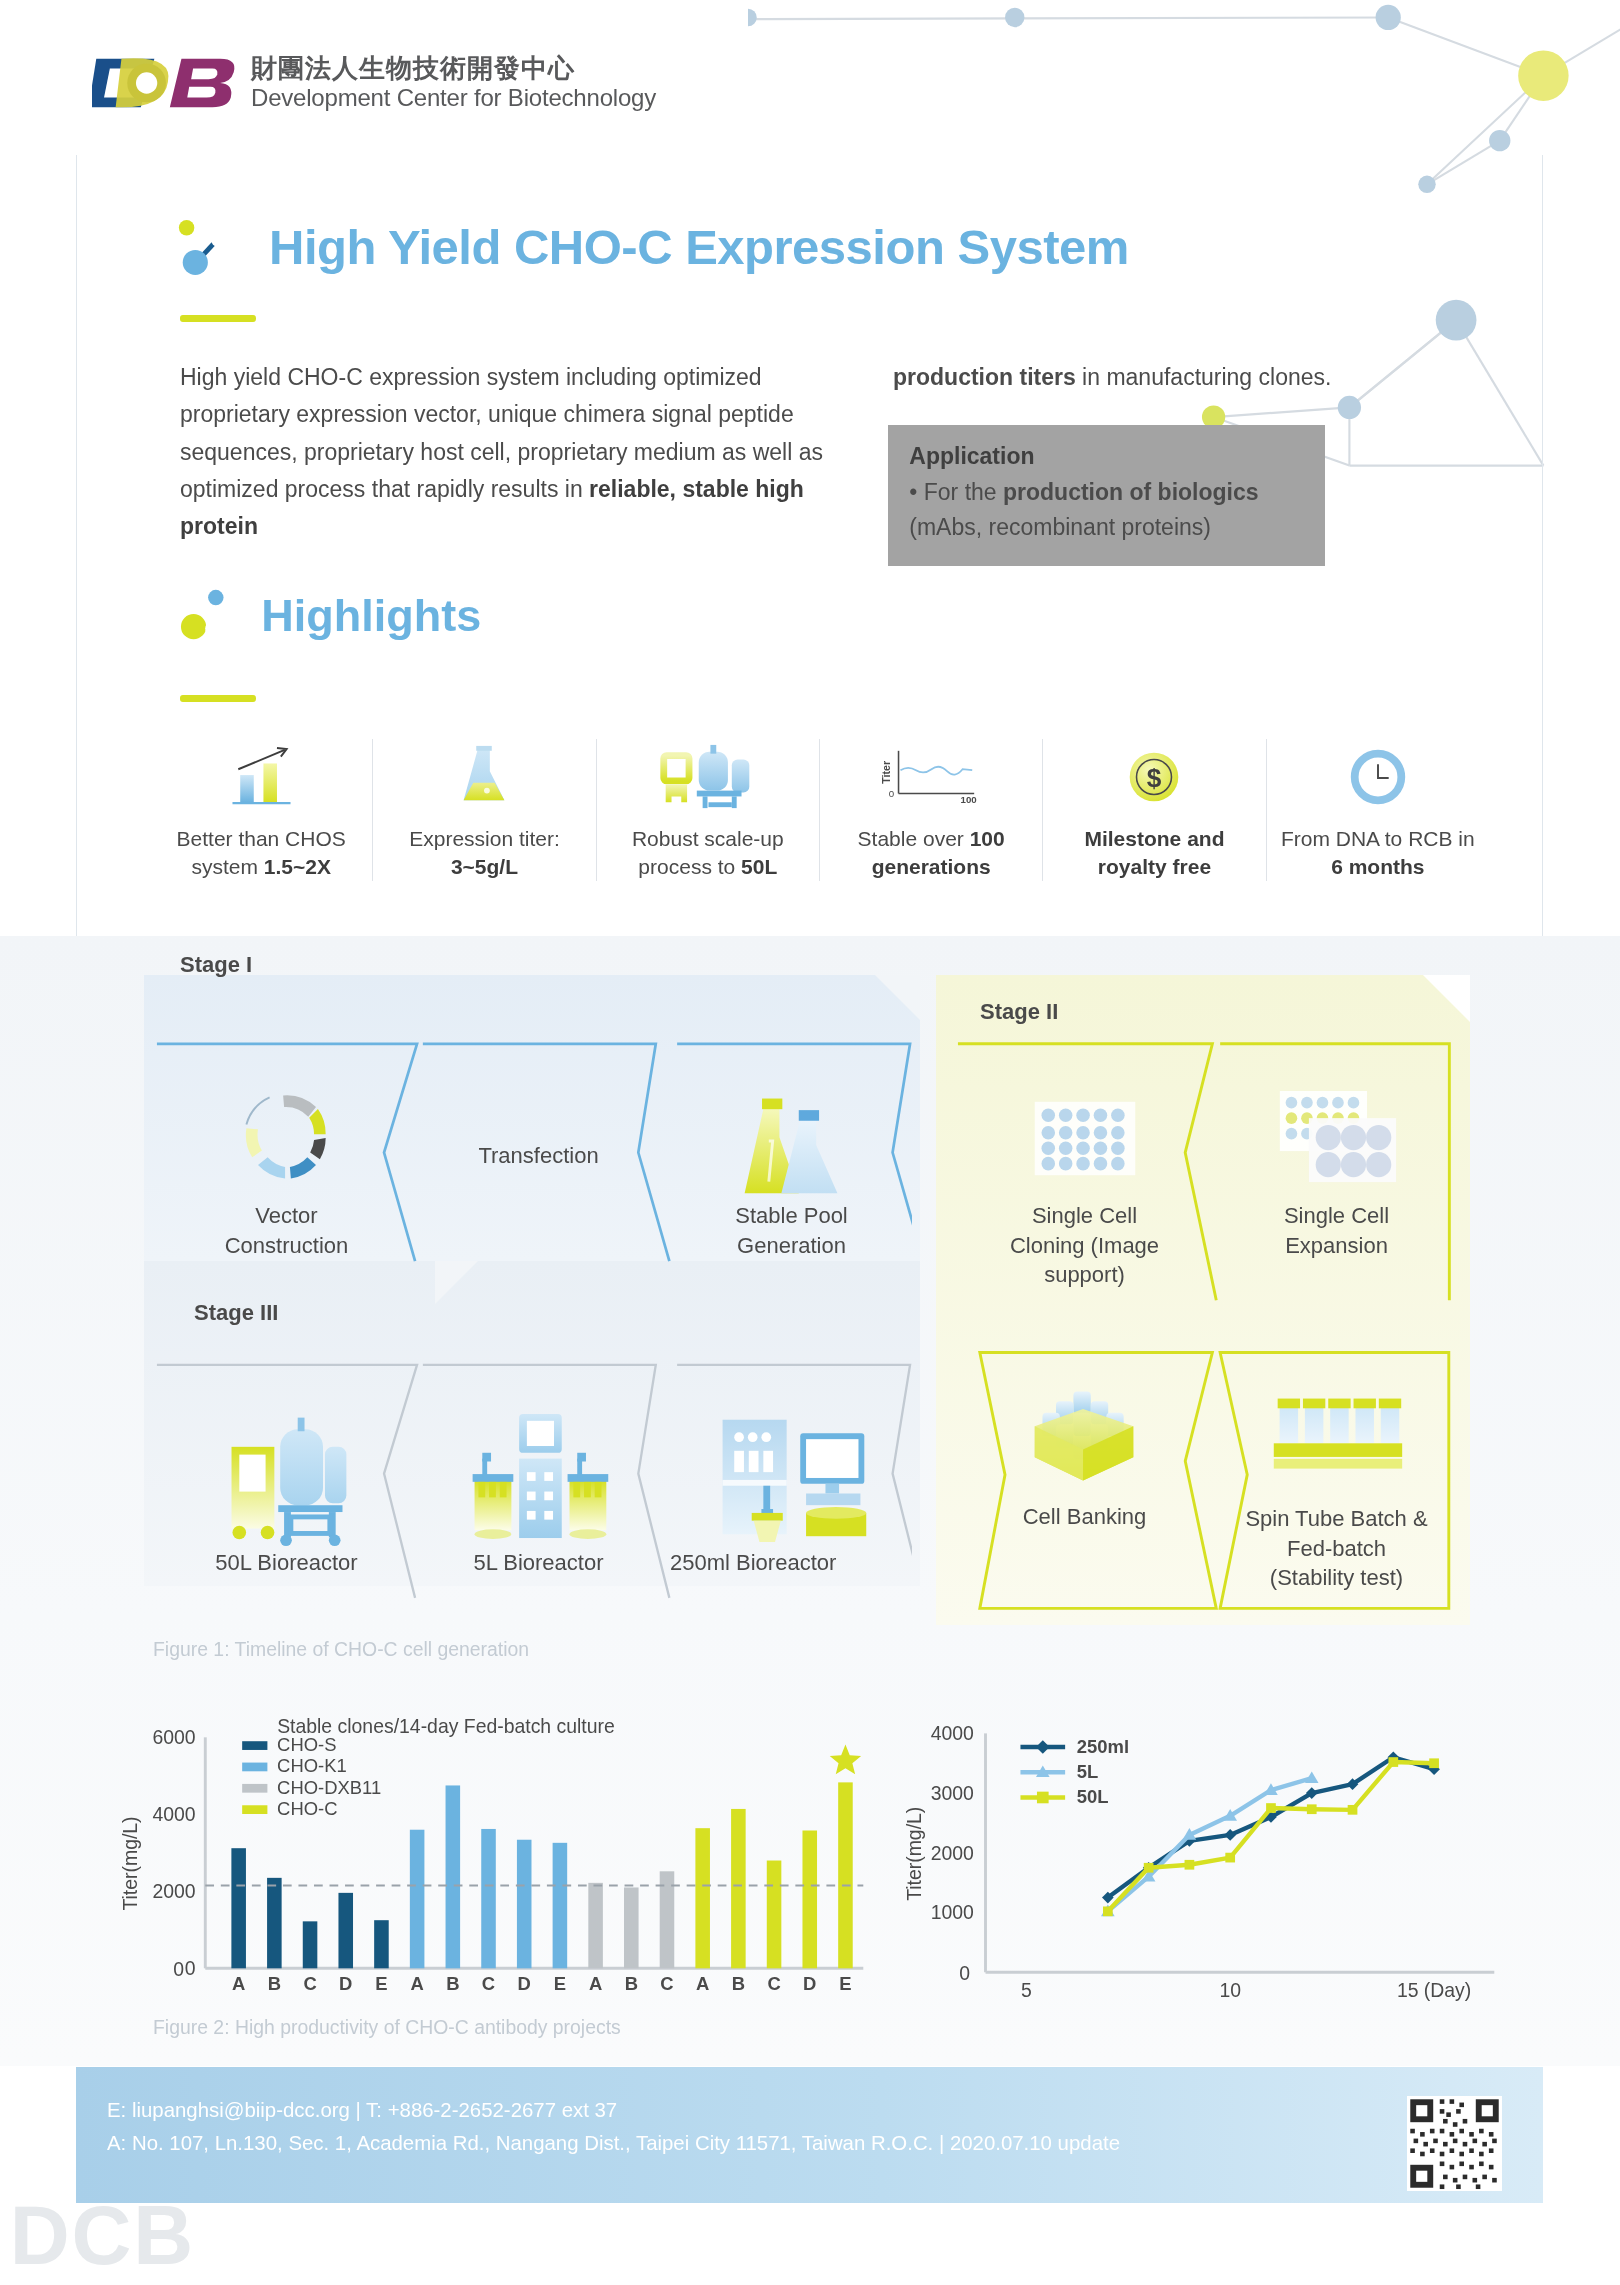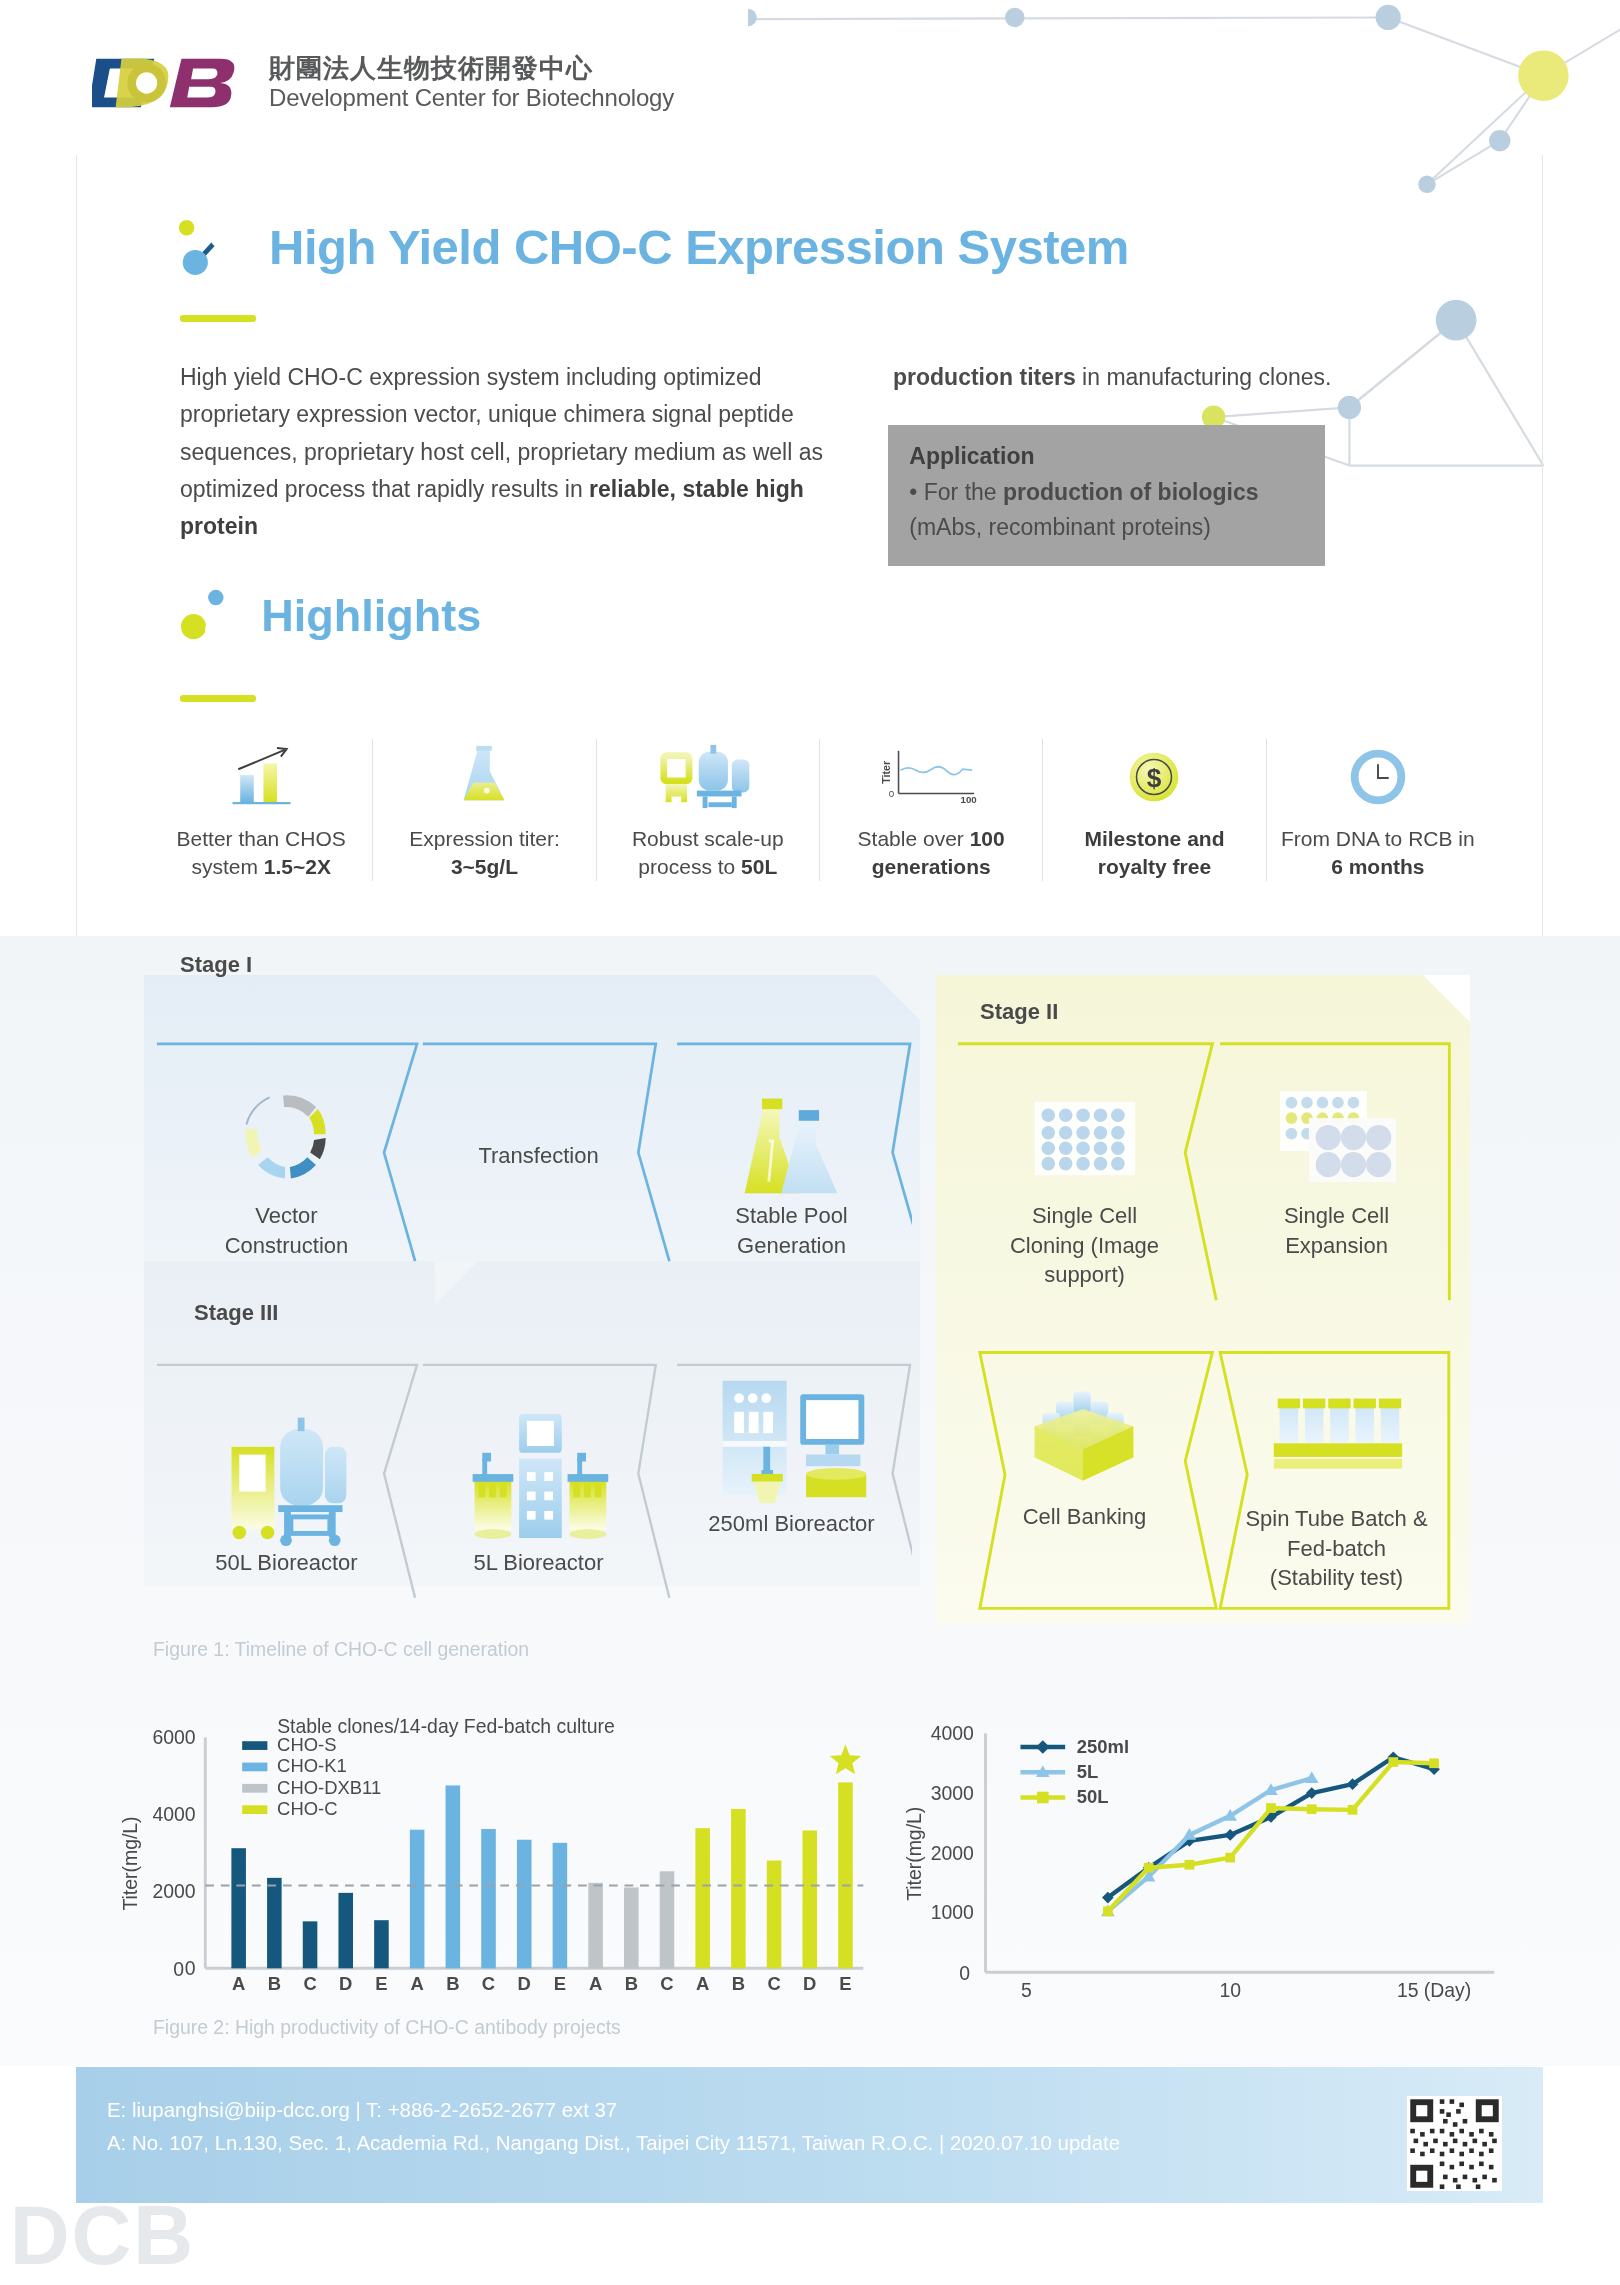--- a/index.html
+++ b/index.html
@@ -14,21 +14,21 @@
 
   
   .net-svg { position:absolute; top:0; right:0; width:873px; height:776px; pointer-events:none; }
   .page-frame {
     position:absolute; left:76px; top:155px; width:1467px; height:1902px;
     border-left:1.9px solid #dfe6ec; border-right:1.9px solid #dfe6ec;
     pointer-events:none;
   }
 
   
-  .header { position:absolute; left:92px; top:53px; display:flex; align-items:center; gap:31px; }
+  .header { position:absolute; left:92px; top:53px; display:flex; align-items:center; gap:13px; }
   .logo-mark { width:146px; height:60px; position:relative; }
   .logo-text .zh { font-size:26px; color:#58595b; letter-spacing:1px; font-weight:bold;
                    font-family:"DejaVu Sans", sans-serif; line-height:1.15;}
   .logo-text .en { font-size:24px; color:#58595b; letter-spacing:-0.2px; line-height:1.2; }
 
   
   .title-row { position:absolute; left:175px; top:218px; display:flex; align-items:center; gap:36px;}
   .title-icon { width:58px; height:58px; position:relative; }
   h1.main-title {
     font-size:49px; font-weight:bold; color:#6bb3e0; letter-spacing:-0.5px;
@@ -543,21 +543,21 @@
           <rect x="116" y="80" width="7" height="16"></rect>
           <rect x="127" y="80" width="7" height="16"></rect>
           <rect x="138" y="80" width="7" height="16"></rect>
         </g>
       <ellipse cx="131" cy="134" rx="19" ry="5" fill="#e9ef9b"></ellipse>
     </svg>
   </div>
   <div class="lbl" style="font-size:22px;color:#4a4a4a;">5L Bioreactor</div>
 </div>
 
-<div style="position:absolute;left:670px;top:1356px;width:243px;text-align:center;">
+<div style="position:absolute;left:670px;top:1395px;width:243px;">
   <div class="glyph" style="height:155px;display:flex;align-items:flex-end;justify-content:center;">
     <svg width="165" height="146" viewBox="0 0 170 150">
       <defs>
           <linearGradient id="b2b" x1="0" y1="0" x2="0" y2="1">
             <stop offset="0" stop-color="#b6d8f0"></stop>
             <stop offset="1" stop-color="#e7f3fb"></stop>
           </linearGradient>
         </defs>
       <rect x="14" y="16" width="66" height="118" fill="url(#b2b)"></rect>
       <g fill="#ffffff">

